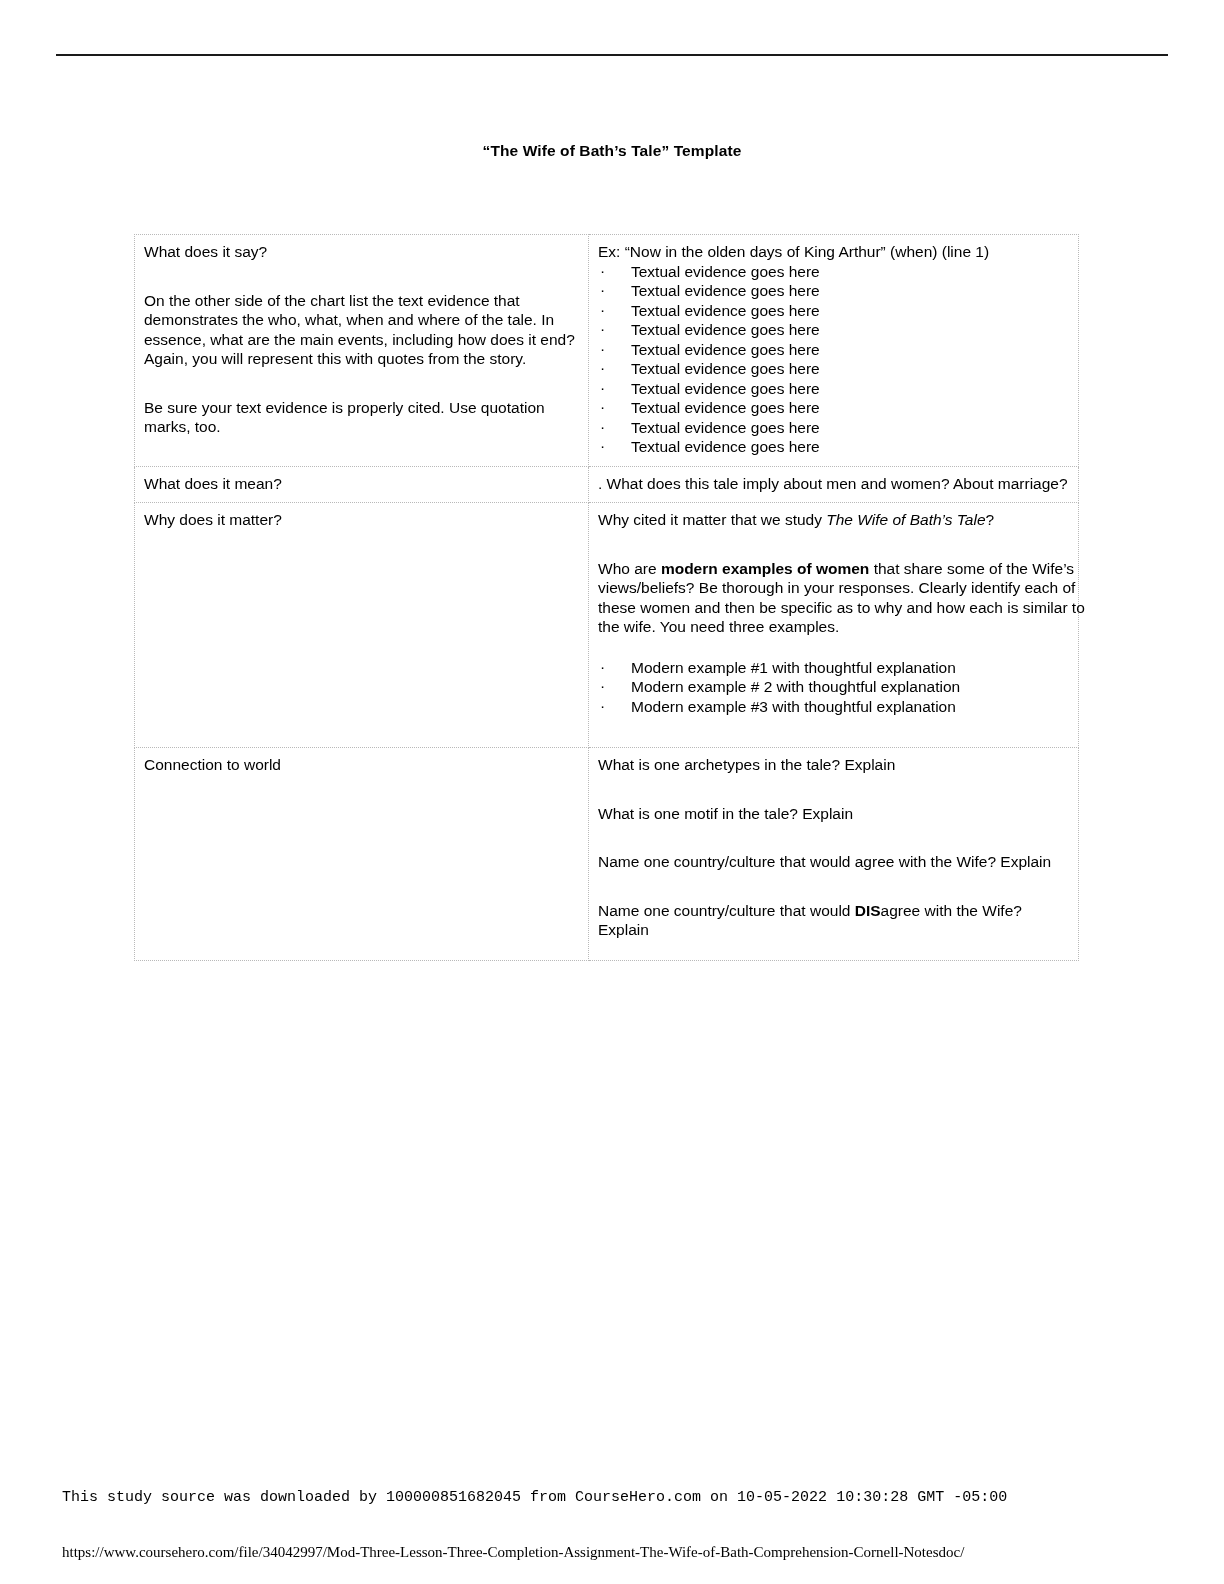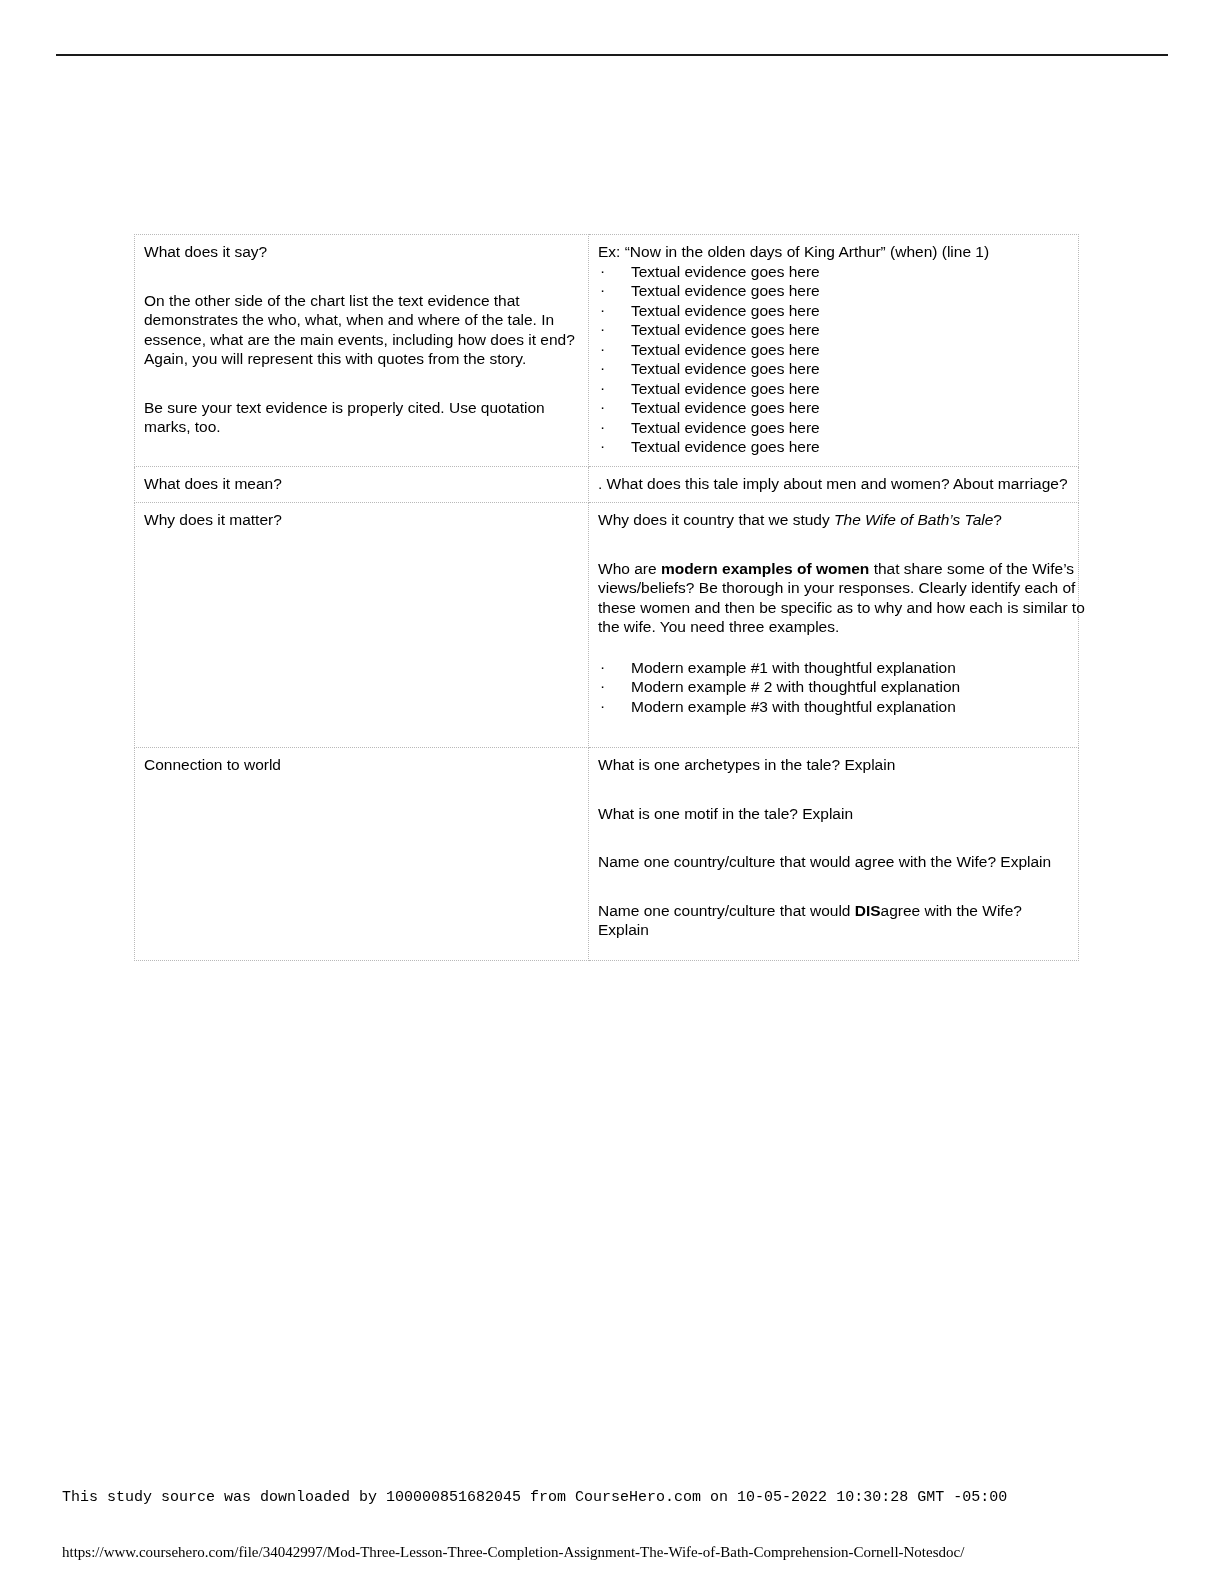--- a/index.html
+++ b/index.html
@@ -133,20 +133,21 @@
     white-space: nowrap;
   }
 </style>
 </head>
 <body>
 
 <div class="page">
 
   <div class="top-rule"></div>
 
+  <div class="doc-title">“The Wife of Bath’s Tale” Template</div>
 
 
   <table class="notes-table">
     <colgroup>
       <col class="col-left">
       <col class="col-right">
     </colgroup>
     <tbody>
 
       <tr>
@@ -179,21 +180,21 @@
         <td class="col-right">
           <p class="cell-p">. What does this tale imply about men and women? About marriage?</p>
         </td>
       </tr>
 
       <tr>
         <td class="col-left row-matter-left">
           <p class="cell-p">Why does it matter?</p>
         </td>
         <td class="col-right overflow-cell">
-          <p class="cell-p"><span>Why does it country that we study </span><em class="title-italic">The Wife of Bath’s Tale</em><span>?</span></p>
+          <p class="cell-p"><span>Why cited it matter that we study </span><em class="title-italic">The Wife of Bath’s Tale</em><span>?</span></p>
           <p class="cell-p wide"><span>Who are </span><strong class="bold-seg">modern examples of women</strong><span> that share some of the Wife’s views/beliefs? Be thorough in your responses. Clearly identify each of these women and then be specific as to why and how each is similar to the wife. You need three examples.</span></p>
           <ul class="bullets bullets-gap">
             <li>Modern example #1 with thoughtful explanation</li>
             <li>Modern example # 2 with thoughtful explanation</li>
             <li>Modern example #3 with thoughtful explanation</li>
           </ul>
         </td>
       </tr>
 
 

